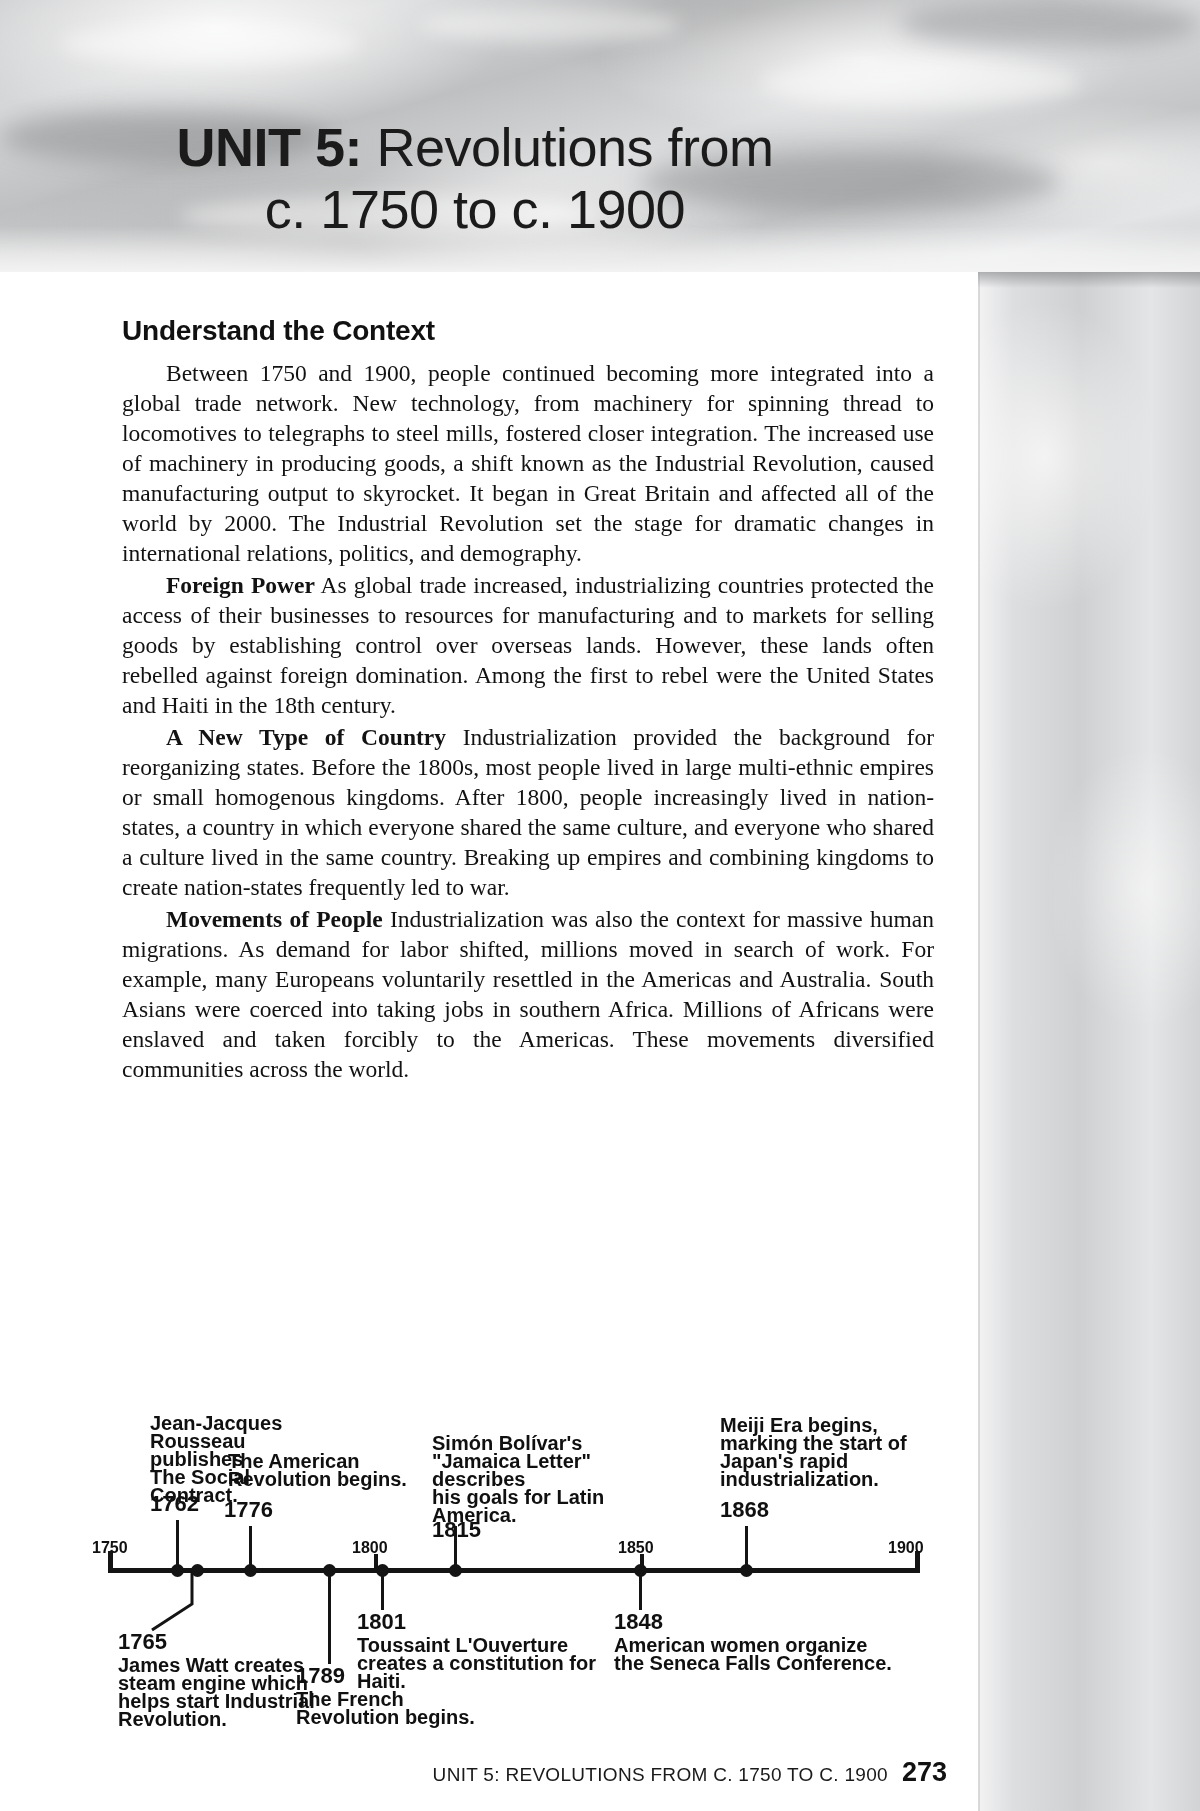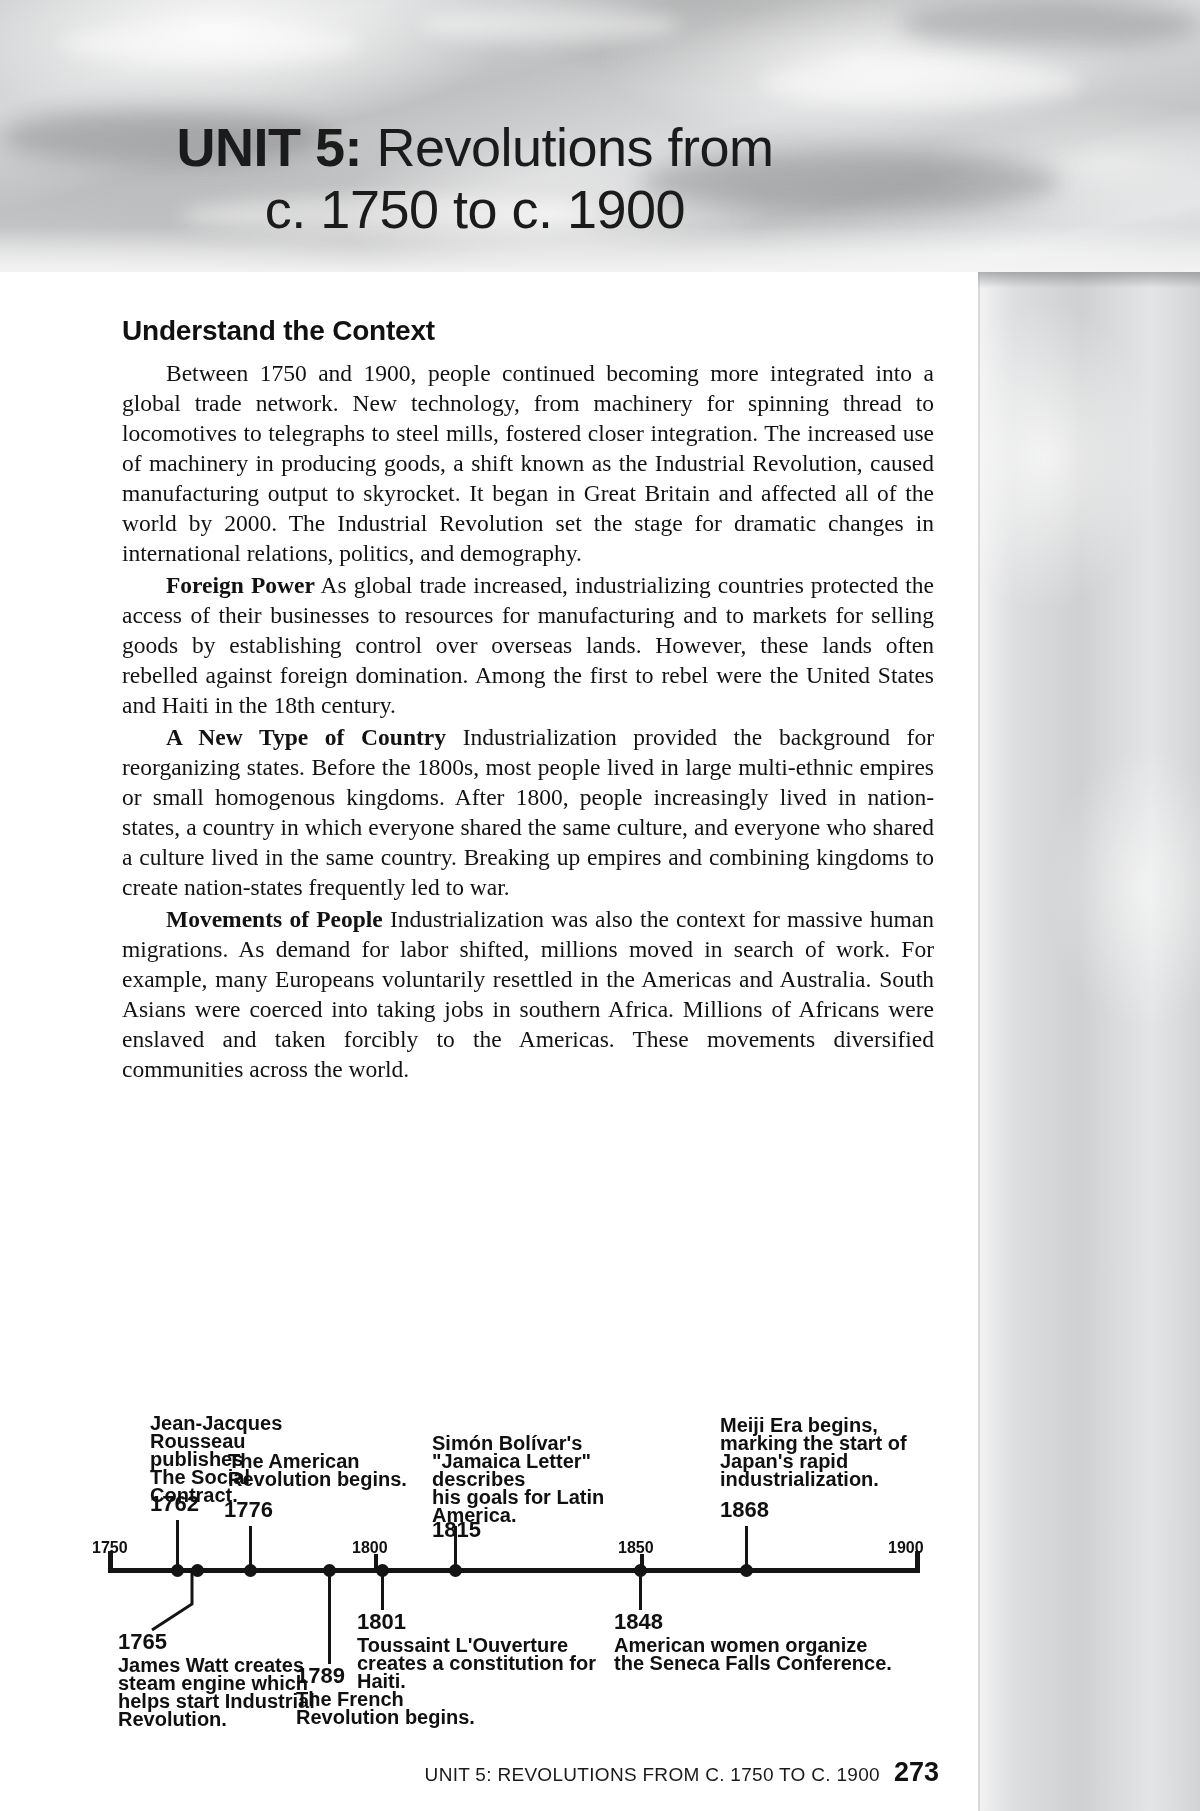--- a/index.html
+++ b/index.html
@@ -201,21 +201,21 @@
     fill: none;
   }
 
   
   .footer {
     position: absolute;
     left: 0;
     top: 1485px;
     width: 978px;
     text-align: right;
-    padding-right: 39px;
+    padding-right: 31px;
     box-sizing: border-box;
     font-family: "Liberation Sans", sans-serif;
   }
   .footer-text {
     font-size: 19px;
     letter-spacing: 0.3px;
     color: #1a1a1a;
   }
   .footer-page {
     font-size: 27px;

